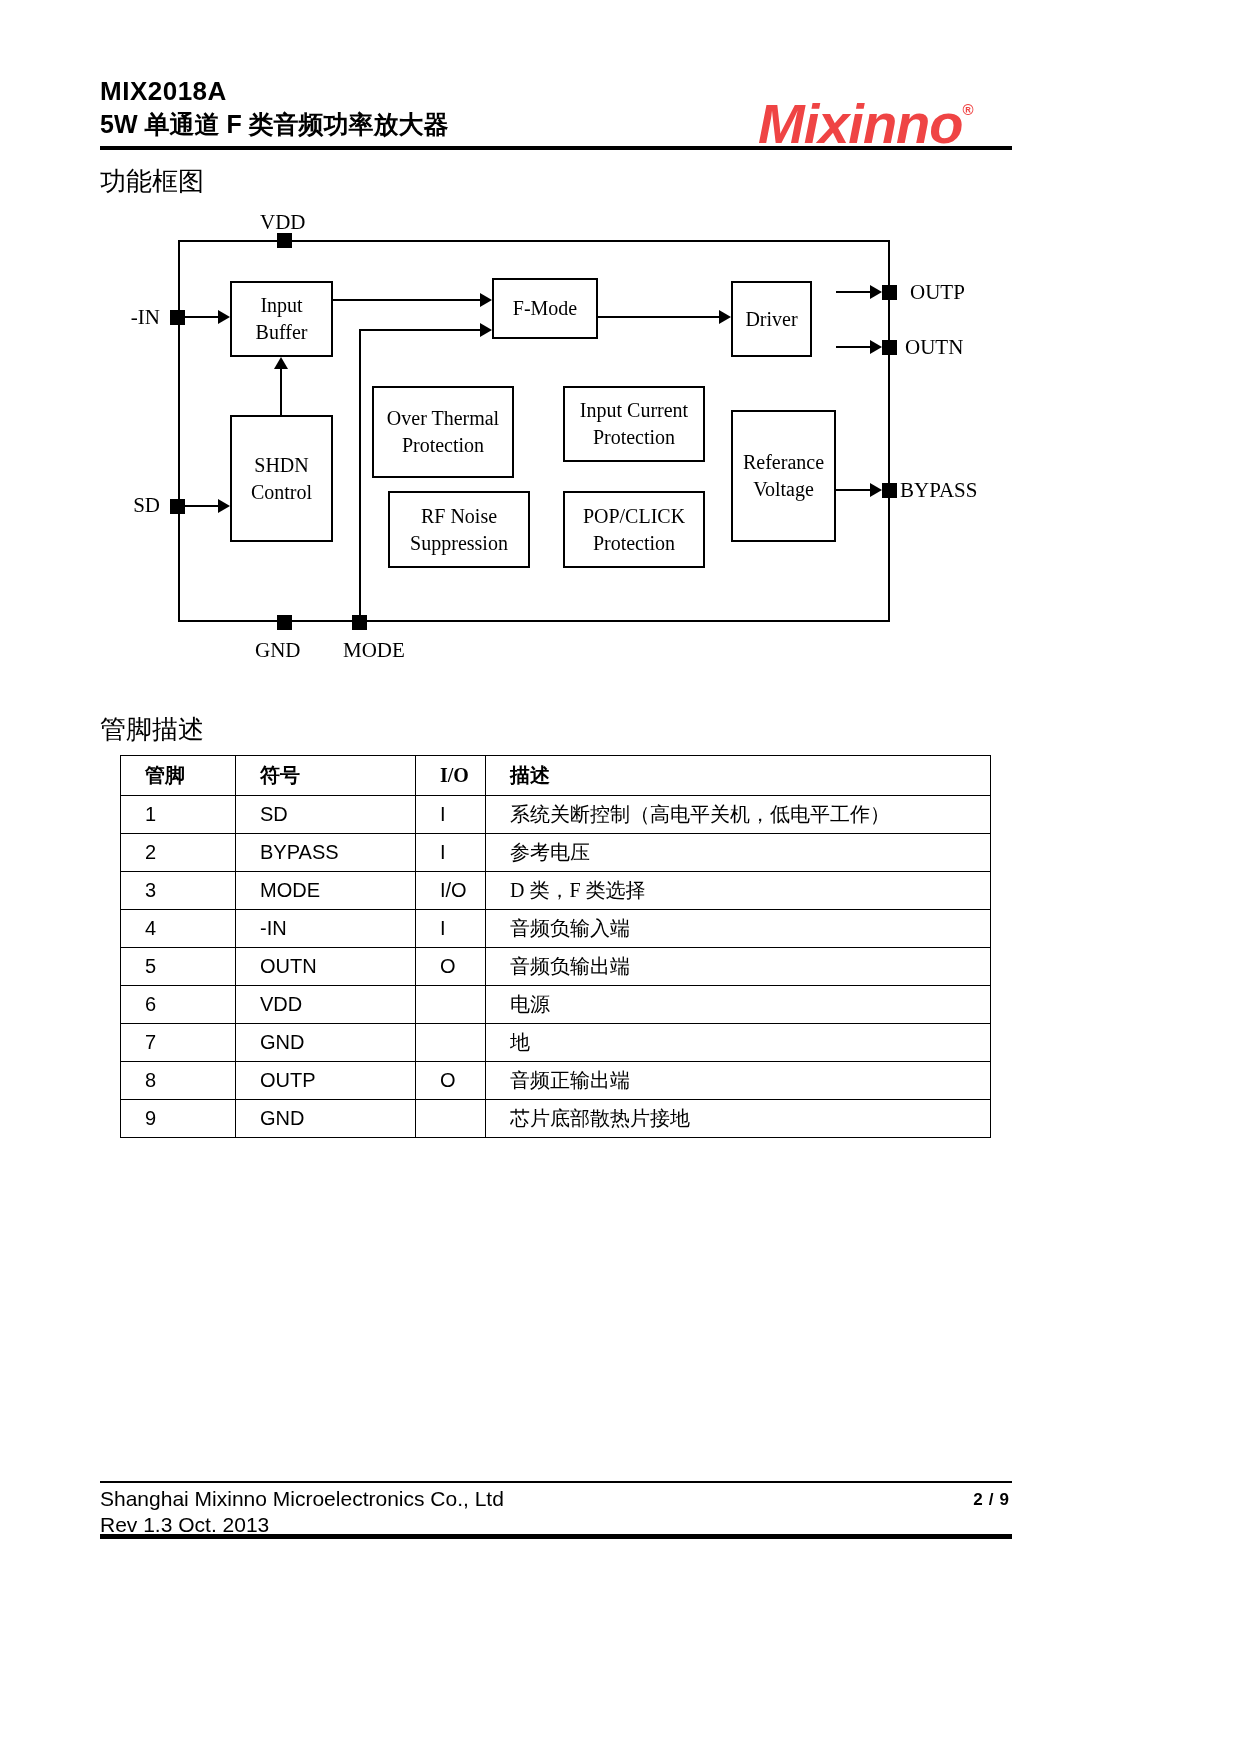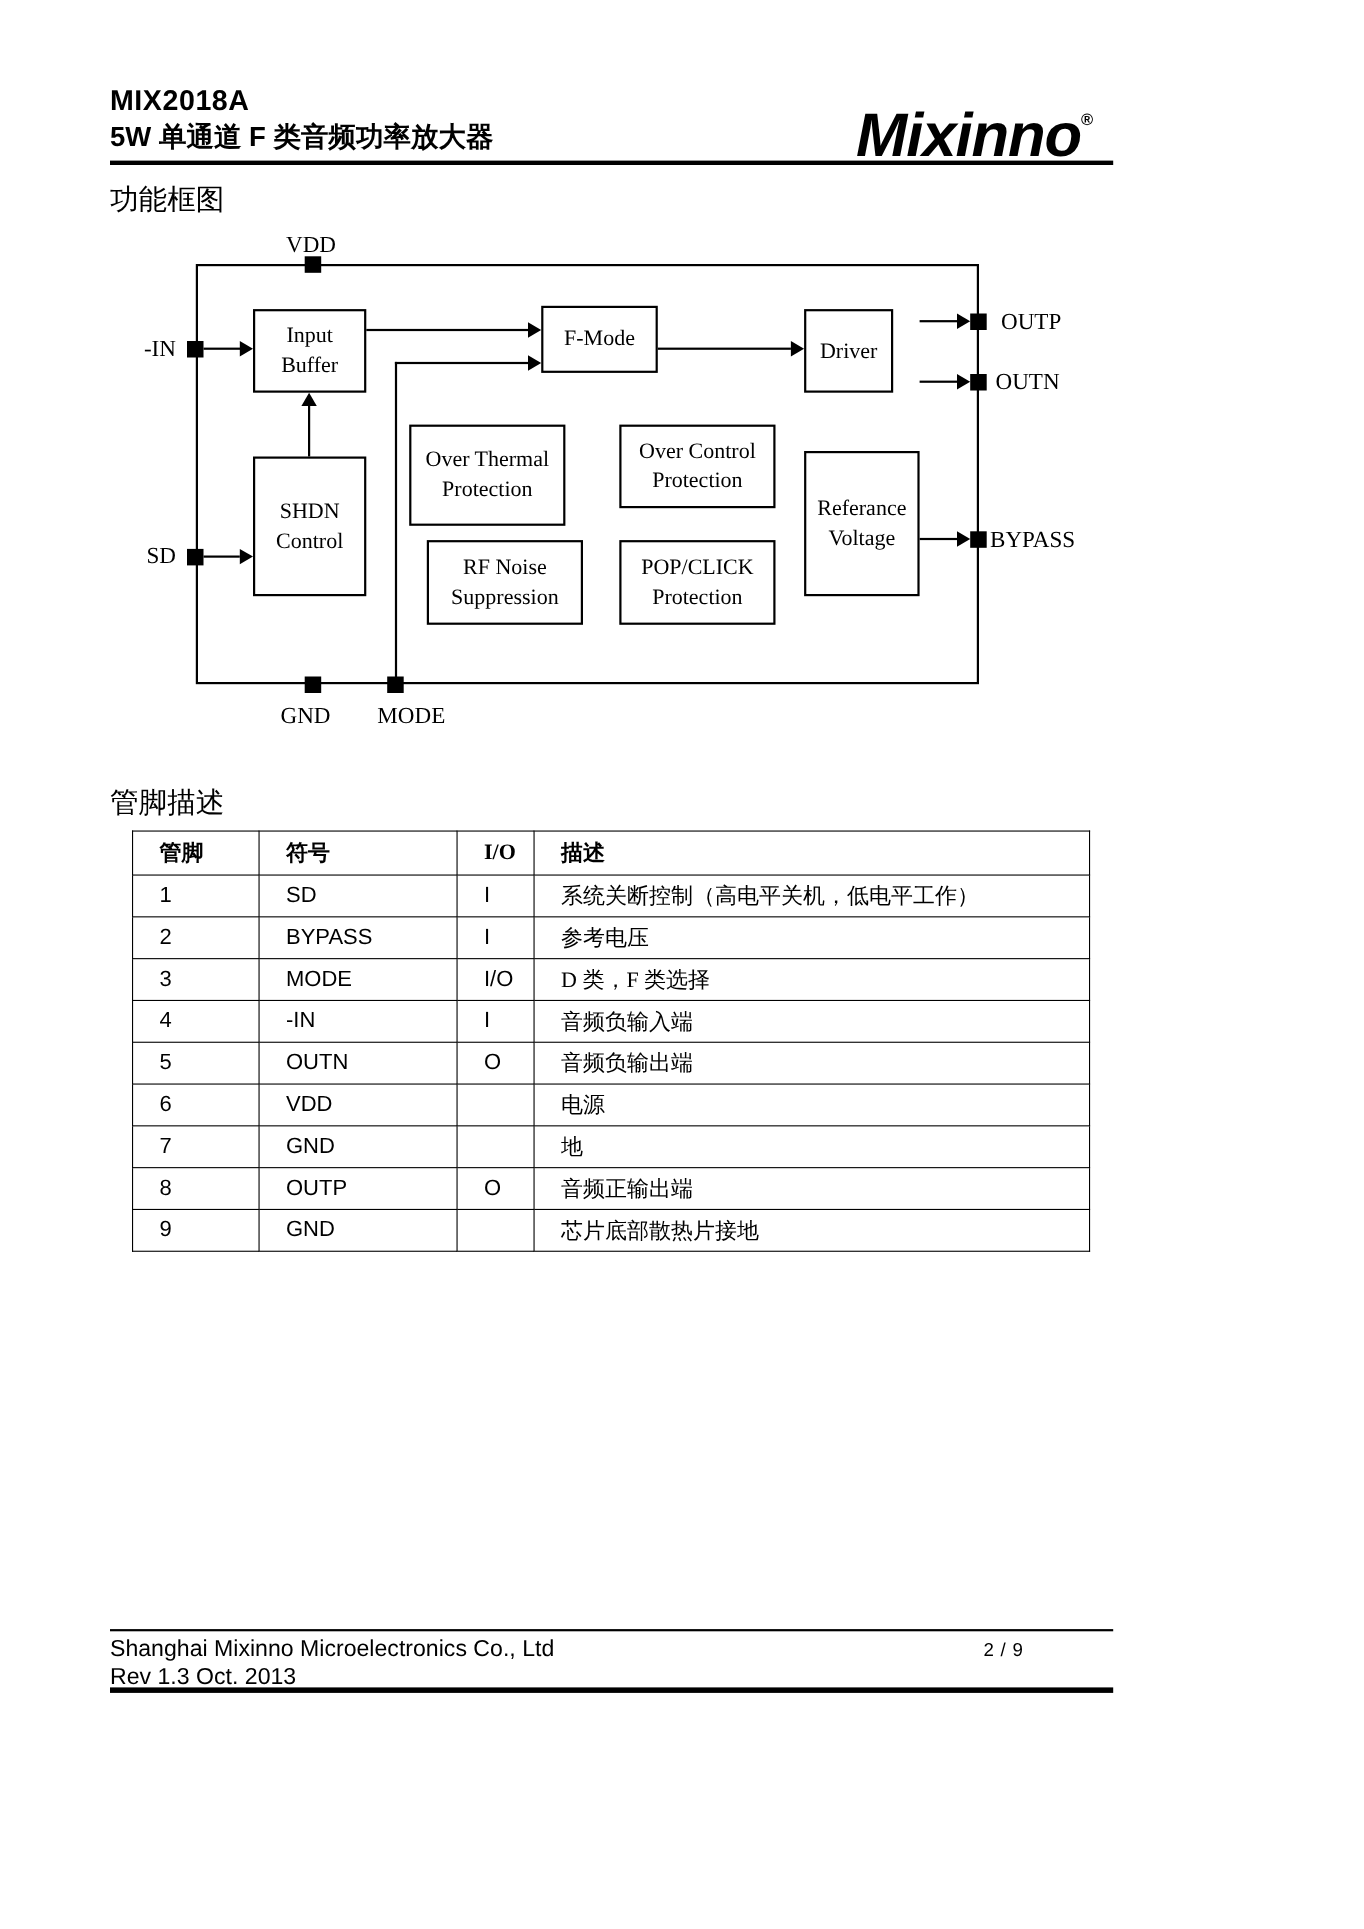--- a/index.html
+++ b/index.html
@@ -19,25 +19,25 @@
     font-family:"Liberation Sans", sans-serif;
     font-size:26px; font-weight:bold; letter-spacing:0.5px;
   }
   .subtitle {
     left:100px; top:108px;
     font-family:"Liberation Sans", sans-serif;
     font-size:25px; font-weight:bold;
   }
   .logo {
     left:758px; top:78px; width:256px; height:68px;
-    text-align:center;
+    text-align:left;
     font-family:"Liberation Sans", sans-serif;
     font-style:italic; font-weight:bold;
     font-size:56px; line-height:64px;
-    color:#000000; letter-spacing:-1px;
+    color:#ef4444; letter-spacing:-1px;
     white-space:nowrap;
   }
   .logo .rmark { font-size:15px; font-style:normal; vertical-align:28px; letter-spacing:0; }
   .header-rule { left:100px; top:146px; width:912px; height:4px; background:#000; }
 
   
   .section-title { font-size:26px; font-family:"Liberation Serif", serif; }
   .title-diagram { left:100px; top:164px; }
   .title-pins   { left:100px; top:712px; }
 
@@ -66,22 +66,22 @@
   th.col-io, td.cell-io { text-align:center; font-family:"Liberation Sans", sans-serif; }
   td.cell-pin, td.cell-symbol { font-family:"Liberation Sans", sans-serif; }
   td.cell-desc { font-family:"Liberation Serif", serif; }
   .w-pin{width:115px;} .w-sym{width:180px;} .w-io{width:70px;} .w-desc{width:505px;}
 
   
   .footer-rule { left:100px; top:1481px; width:912px; height:2px; background:#000; }
   .footer-company { left:100px; top:1487px; font-family:"Liberation Sans", sans-serif; font-size:21px; }
   .footer-rev { left:100px; top:1513px; font-family:"Liberation Sans", sans-serif; font-size:21px; }
   .footer-page {
-    left:812px; top:1490px; width:200px; text-align:center;
-    font-family:"Liberation Sans", sans-serif; font-size:17px; font-weight:normal;
+    left:812px; top:1490px; width:200px; text-align:right;
+    font-family:"Liberation Sans", sans-serif; font-size:17px; font-weight:bold;
   }
   .footer-page span { padding:0 3px; }
   .footer-bar { left:100px; top:1534px; width:912px; height:5px; background:#000; }
 </style>
 </head>
 <body>
 
 <div class="abs part-number">MIX2018A</div>
 <div class="abs subtitle">5W 单通道 F 类音频功率放大器</div>
 <div class="abs logo"><span>Mixinno</span><span class="rmark">®</span></div>
@@ -110,21 +110,21 @@
 
   <div class="abs pin-sq" style="left:177px; top:405px;"></div>
   <div class="abs pin-label" style="left:155px; top:428px;">GND</div>
   <div class="abs pin-sq" style="left:252px; top:405px;"></div>
   <div class="abs pin-label" style="left:243px; top:428px;">MODE</div>
 
   <div class="abs blk" style="left:130px; top:71px;  width:103px; height:76px;">Input Buffer</div>
   <div class="abs blk" style="left:392px; top:68px;  width:106px; height:61px;">F-Mode</div>
   <div class="abs blk" style="left:631px; top:71px;  width:81px; height:76px;">Driver</div>
   <div class="abs blk" style="left:272px; top:176px; width:142px; height:92px;">Over Thermal Protection</div>
-  <div class="abs blk" style="left:463px; top:176px; width:142px; height:76px;">Over Control Protection</div>
+  <div class="abs blk" style="left:463px; top:176px; width:142px; height:76px;">Input Current Protection</div>
   <div class="abs blk" style="left:631px; top:200px; width:105px; height:132px;">Referance Voltage</div>
   <div class="abs blk" style="left:130px; top:205px; width:103px; height:127px;">SHDN Control</div>
   <div class="abs blk" style="left:288px; top:281px; width:142px; height:77px;">RF Noise Suppression</div>
   <div class="abs blk" style="left:463px; top:281px; width:142px; height:77px;">POP/CLICK Protection</div>
 
   <div class="abs wire" style="left:85px; top:106px; width:35px; height:2px;"></div>
   <div class="abs arr-r" style="left:118px; top:100px;"></div>
 
   <div class="abs wire" style="left:233px; top:89px; width:147px; height:2px;"></div>
   <div class="abs arr-r" style="left:380px; top:83px;"></div>

